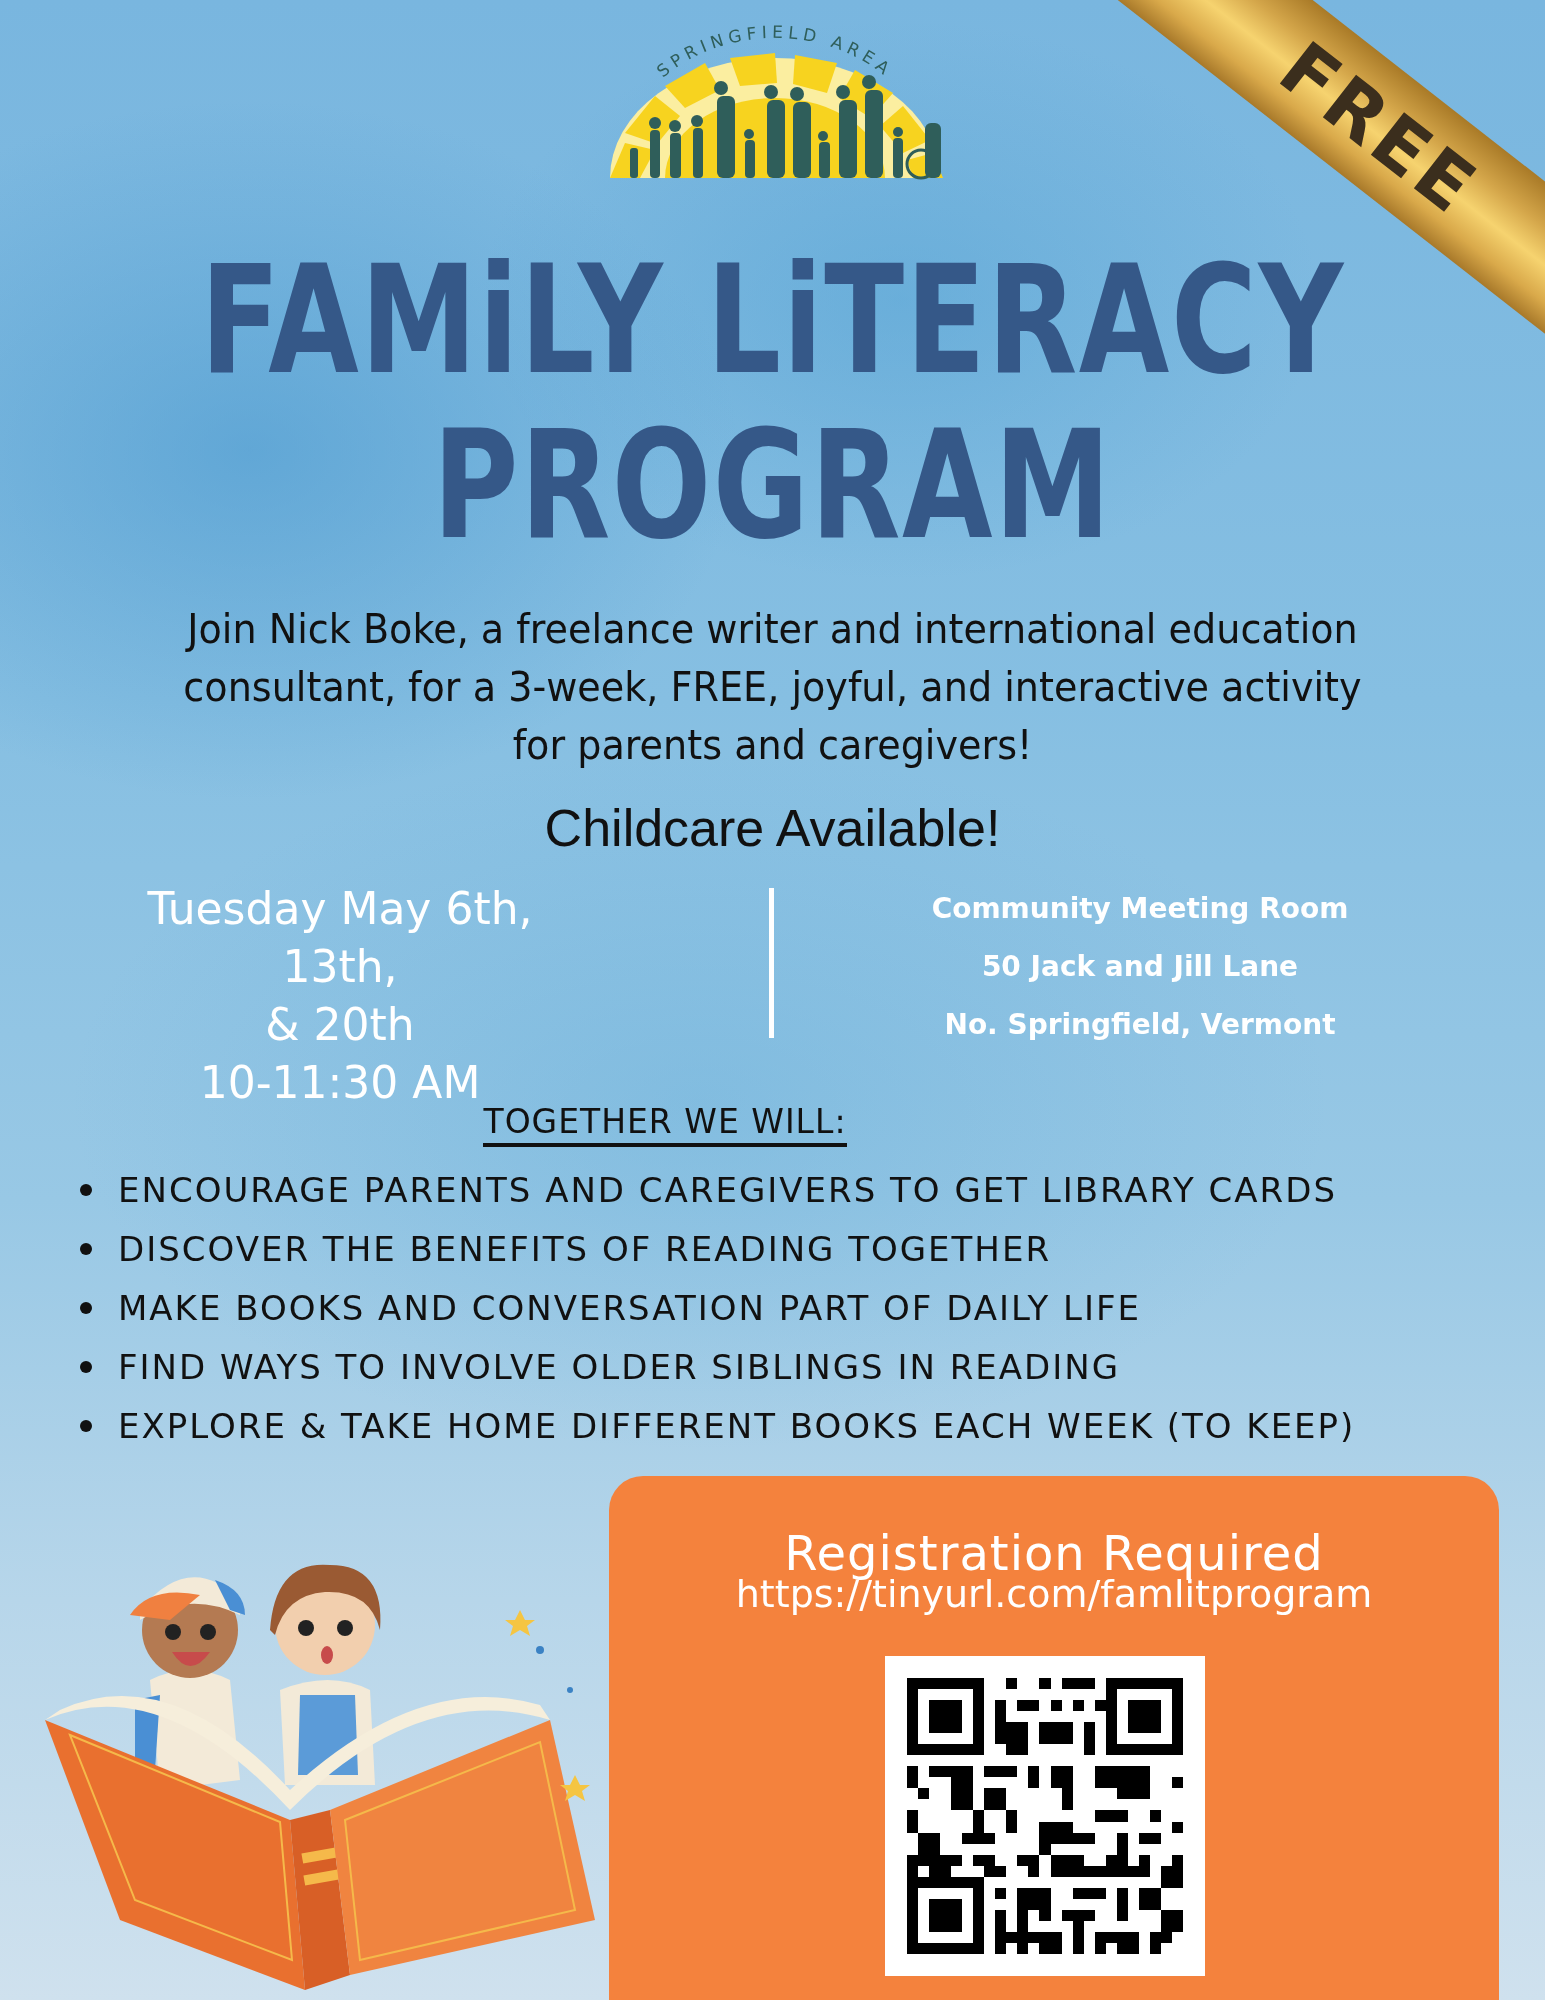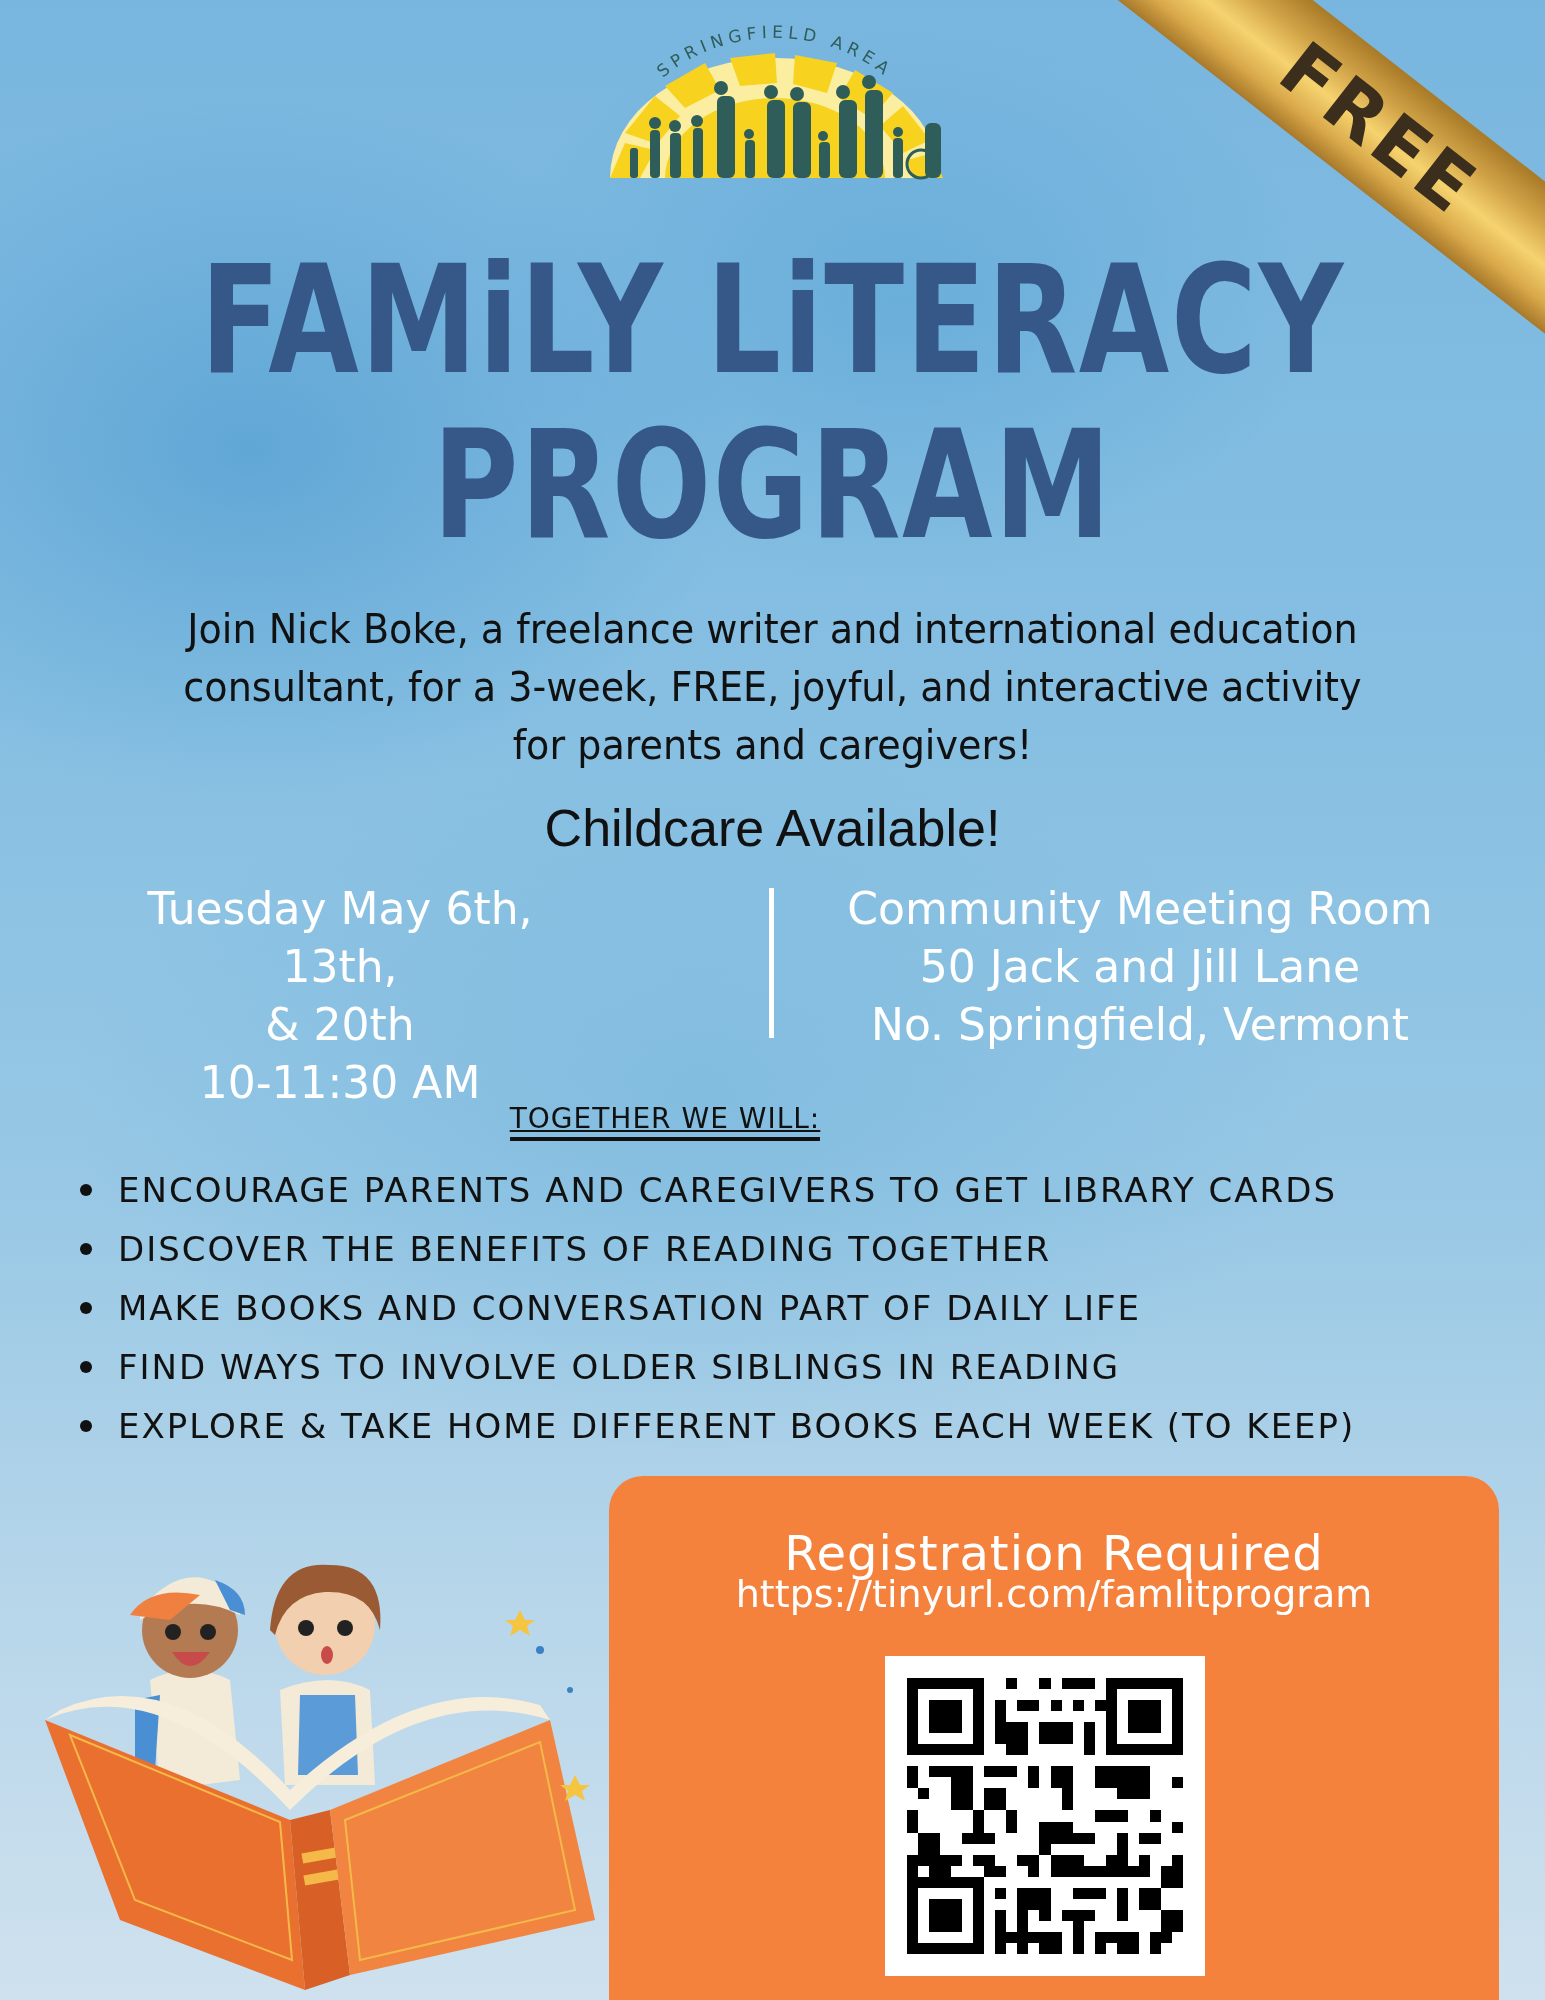--- a/index.html
+++ b/index.html
@@ -56,27 +56,27 @@
   }
 
   
   .when {
     left: 100px; top: 880px; width: 480px; text-align: center; color: #fff;
     font-family: "DejaVu Sans", sans-serif; font-size: 44px; line-height: 58px;
   }
   .divider { left: 769px; top: 888px; width: 5px; height: 150px; background: #fff; }
   .where {
     left: 800px; top: 880px; width: 680px; text-align: center; color: #fff;
-    font-family: "DejaVu Sans", sans-serif; font-size: 44px; line-height: 58px;
+    font-family: "DejaVu Sans", sans-serif; font-size: 28px; line-height: 58px; font-weight: bold;
   }
 
   
   .together-h {
     left: 0; top: 1102px; width: 1330px; text-align: center;
-    font-family: "DejaVu Sans", sans-serif; font-size: 28px; letter-spacing: 1px; color: #111; text-decoration: underline;
+    font-family: "DejaVu Sans", sans-serif; font-size: 33px; letter-spacing: 1px; color: #111;
   }
   .together-h span { border-bottom: 4px solid #111; padding-bottom: 2px; }
   .bullets { left: 80px; top: 1160px; width: 1400px; list-style: none; }
   .bullets li {
     display: flex; align-items: center; height: 59px;
     font-family: "DejaVu Sans", sans-serif; font-size: 34px; letter-spacing: 2px; color: #111;
   }
   .bullets li .dot { width: 12px; height: 12px; border-radius: 50%; background: #111; margin-right: 26px; flex: none; }
 
   

